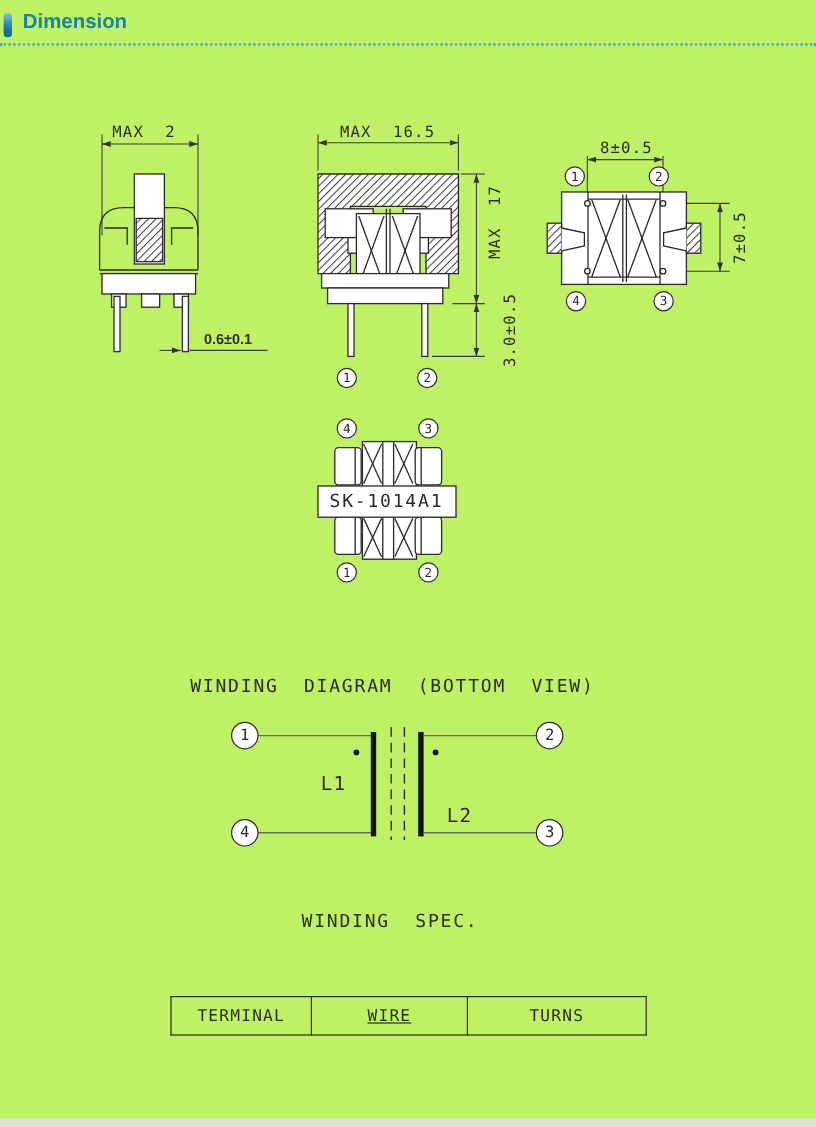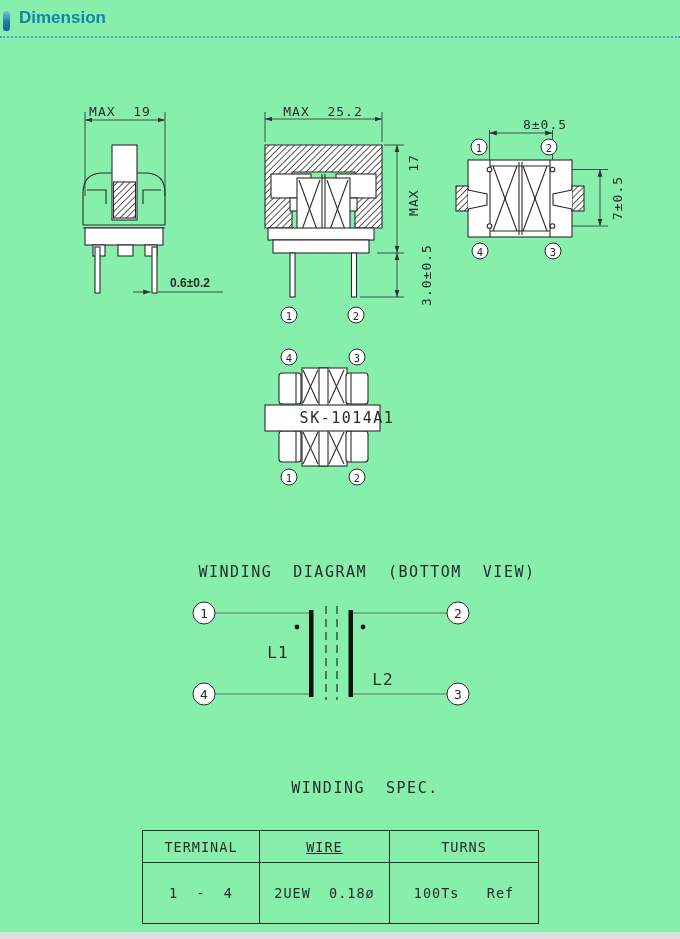--- a/index.html
+++ b/index.html
@@ -1,34 +1,34 @@
 <!DOCTYPE html>
 <html><head>
 <meta charset="utf-8">
 <style>
   html,body{margin:0;padding:0;background:#fff;}
-  #page{position:relative;width:680px;height:939px;background:#86efac;overflow:hidden;
+  #page{position:relative;width:680px;height:939px;background:#bef264;overflow:hidden;
         font-family:"DejaVu Sans Mono",monospace;color:#2a2a2a;}
   
   #hdr-bar{position:absolute;left:3px;top:11px;width:7px;height:20px;border-radius:3px;
            background:linear-gradient(180deg,#7ec3dc 0%,#1d7fa6 55%,#0d6a92 100%);}
   #hdr-title{position:absolute;left:19px;top:8px;font-family:"Liberation Sans",sans-serif;
              font-weight:bold;font-size:17px;color:#1783ab;}
   #hdr-rule{position:absolute;left:0;top:36px;width:680px;height:0;
             border-top:2px dotted #4aa3c2;}
   
   svg.canvas{position:absolute;left:0;top:0;}
   
   .cad{position:absolute;transform:translate(-50%,-50%);white-space:pre;
        font-family:"DejaVu Sans Mono",monospace;font-size:13px;color:#2a2a2a;
        letter-spacing:1px;line-height:1;}
   .cad.rot{transform:translate(-50%,-50%) rotate(-90deg);}
   .cad.bold-dim{font-family:"Liberation Sans",sans-serif;font-weight:bold;font-size:12px;letter-spacing:0;}
-  .cad.title{font-size:15px;letter-spacing:1.5px;margin-left:40px;}
-  .cad.part{font-size:15px;letter-spacing:1.5px;margin-left:25px;}
+  .cad.title{font-size:15px;letter-spacing:1.5px;}
+  .cad.part{font-size:15px;letter-spacing:1.5px;}
   .cad.coil{font-size:16px;}
   
   .badge{position:absolute;transform:translate(-50%,-50%);box-sizing:border-box;
          border:1.3px solid #2a2a2a;border-radius:50%;background:#fff;
          display:flex;align-items:center;justify-content:center;
          font-family:"DejaVu Sans Mono",monospace;color:#2a2a2a;}
   .badge.sm{width:17px;height:17px;font-size:10.5px;}
   .badge.lg{width:23px;height:23px;font-size:13px;}
   
   #spec-table{position:absolute;left:142px;top:830px;width:393px;height:94px;
@@ -173,26 +173,26 @@
       <line x1="353" y1="694" x2="447" y2="694" stroke="#6a6a6a"></line>
       <rect x="309" y="610" width="4.5" height="87" fill="#111" stroke="none"></rect>
       <rect x="348.5" y="610" width="4.5" height="87" fill="#111" stroke="none"></rect>
       <line x1="326" y1="606" x2="326" y2="700" stroke-dasharray="8 5"></line>
       <line x1="337" y1="606" x2="337" y2="700" stroke-dasharray="8 5"></line>
       <circle cx="297" cy="627" r="2.4" fill="#111" stroke="none"></circle>
       <circle cx="363" cy="627" r="2.4" fill="#111" stroke="none"></circle>
     </g>
   </svg>
 
-  <div class="cad" style="left:120px;top:111px">MAX  19</div>
-  <div class="cad bold-dim" style="left:190px;top:283px">0.6±0.2</div>
-  <div class="cad" style="left:323px;top:111px">MAX  25.2</div>
+  <div class="cad" style="left:120px;top:111px">MAX  2</div>
+  <div class="cad bold-dim" style="left:190px;top:283px">0.6±0.1</div>
+  <div class="cad" style="left:323px;top:111px">MAX  16.5</div>
   <div class="cad rot" style="left:413px;top:185px">MAX  17</div>
   <div class="cad rot" style="left:426px;top:275px">3.0±0.5</div>
-  <div class="cad" style="left:545px;top:124px">8±0.5</div>
+  <div class="cad" style="left:522px;top:124px">8±0.5</div>
   <div class="cad rot" style="left:617px;top:198px">7±0.5</div>
   <div class="cad part" style="left:322px;top:418px">SK-1014A1</div>
 
   <span class="badge sm" style="left:289px;top:315px">1</span>
   <span class="badge sm" style="left:356px;top:315px">2</span>
 
   <span class="badge sm" style="left:479px;top:147px">1</span>
   <span class="badge sm" style="left:549px;top:147px">2</span>
   <span class="badge sm" style="left:480px;top:251px">4</span>
   <span class="badge sm" style="left:553px;top:251px">3</span>
@@ -204,32 +204,27 @@
 
   <span class="badge lg" style="left:204px;top:613px">1</span>
   <span class="badge lg" style="left:458px;top:613px">2</span>
   <span class="badge lg" style="left:204px;top:694px">4</span>
   <span class="badge lg" style="left:458px;top:694px">3</span>
 
   <div class="cad title" style="left:327px;top:572px">WINDING  DIAGRAM  (BOTTOM  VIEW)</div>
   <div class="cad coil" style="left:278px;top:653px">L1</div>
   <div class="cad coil" style="left:383px;top:680px">L2</div>
 
-  <div class="cad title" style="left:325px;top:788px">WINDING  SPEC.</div>
+  <div class="cad title" style="left:325px;top:768px">WINDING  SPEC.</div>
   <table id="spec-table">
     <thead>
       <tr>
         <th class="c1">TERMINAL</th>
         <th class="c2">WIRE</th>
         <th class="c3">TURNS</th>
       </tr>
     </thead>
     <tbody>
-      <tr>
-        <td>1  -  4</td>
-        <td>2UEW  0.18ø</td>
-        <td>100Ts   Ref</td>
-      </tr>
     </tbody>
   </table>
 
   <div id="page-edge"></div>
 </div>
 
 </body></html>

